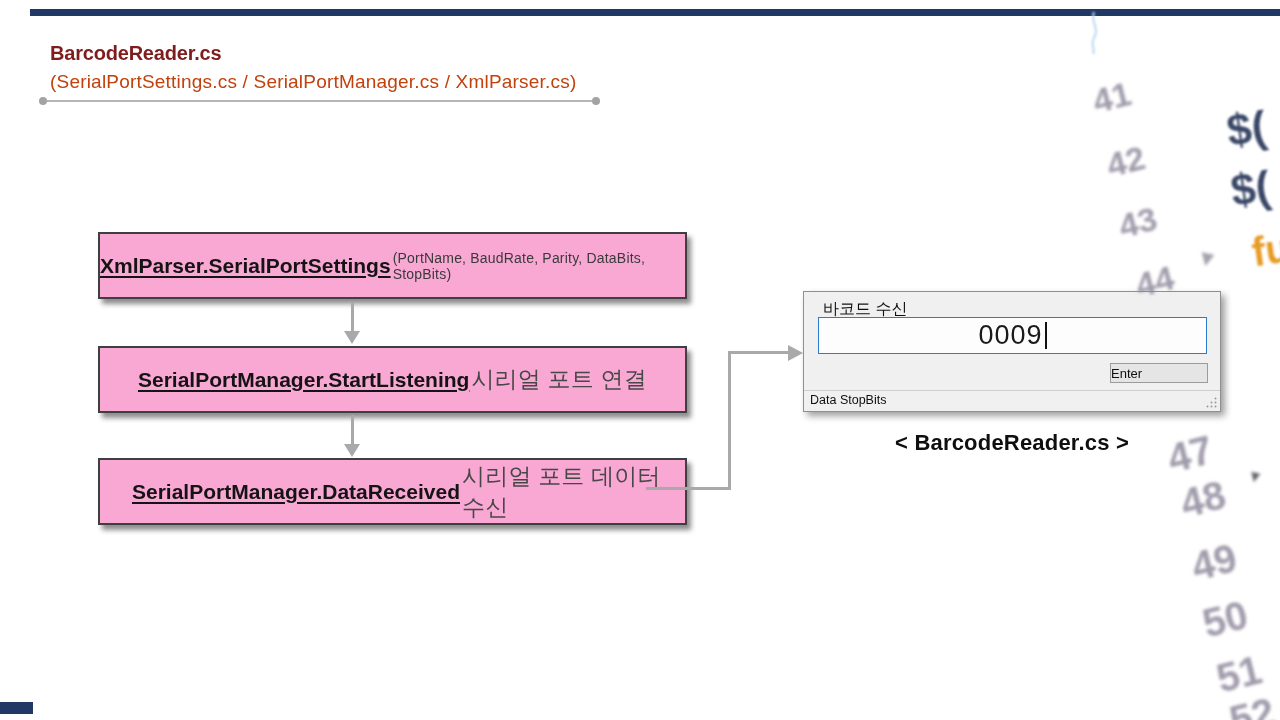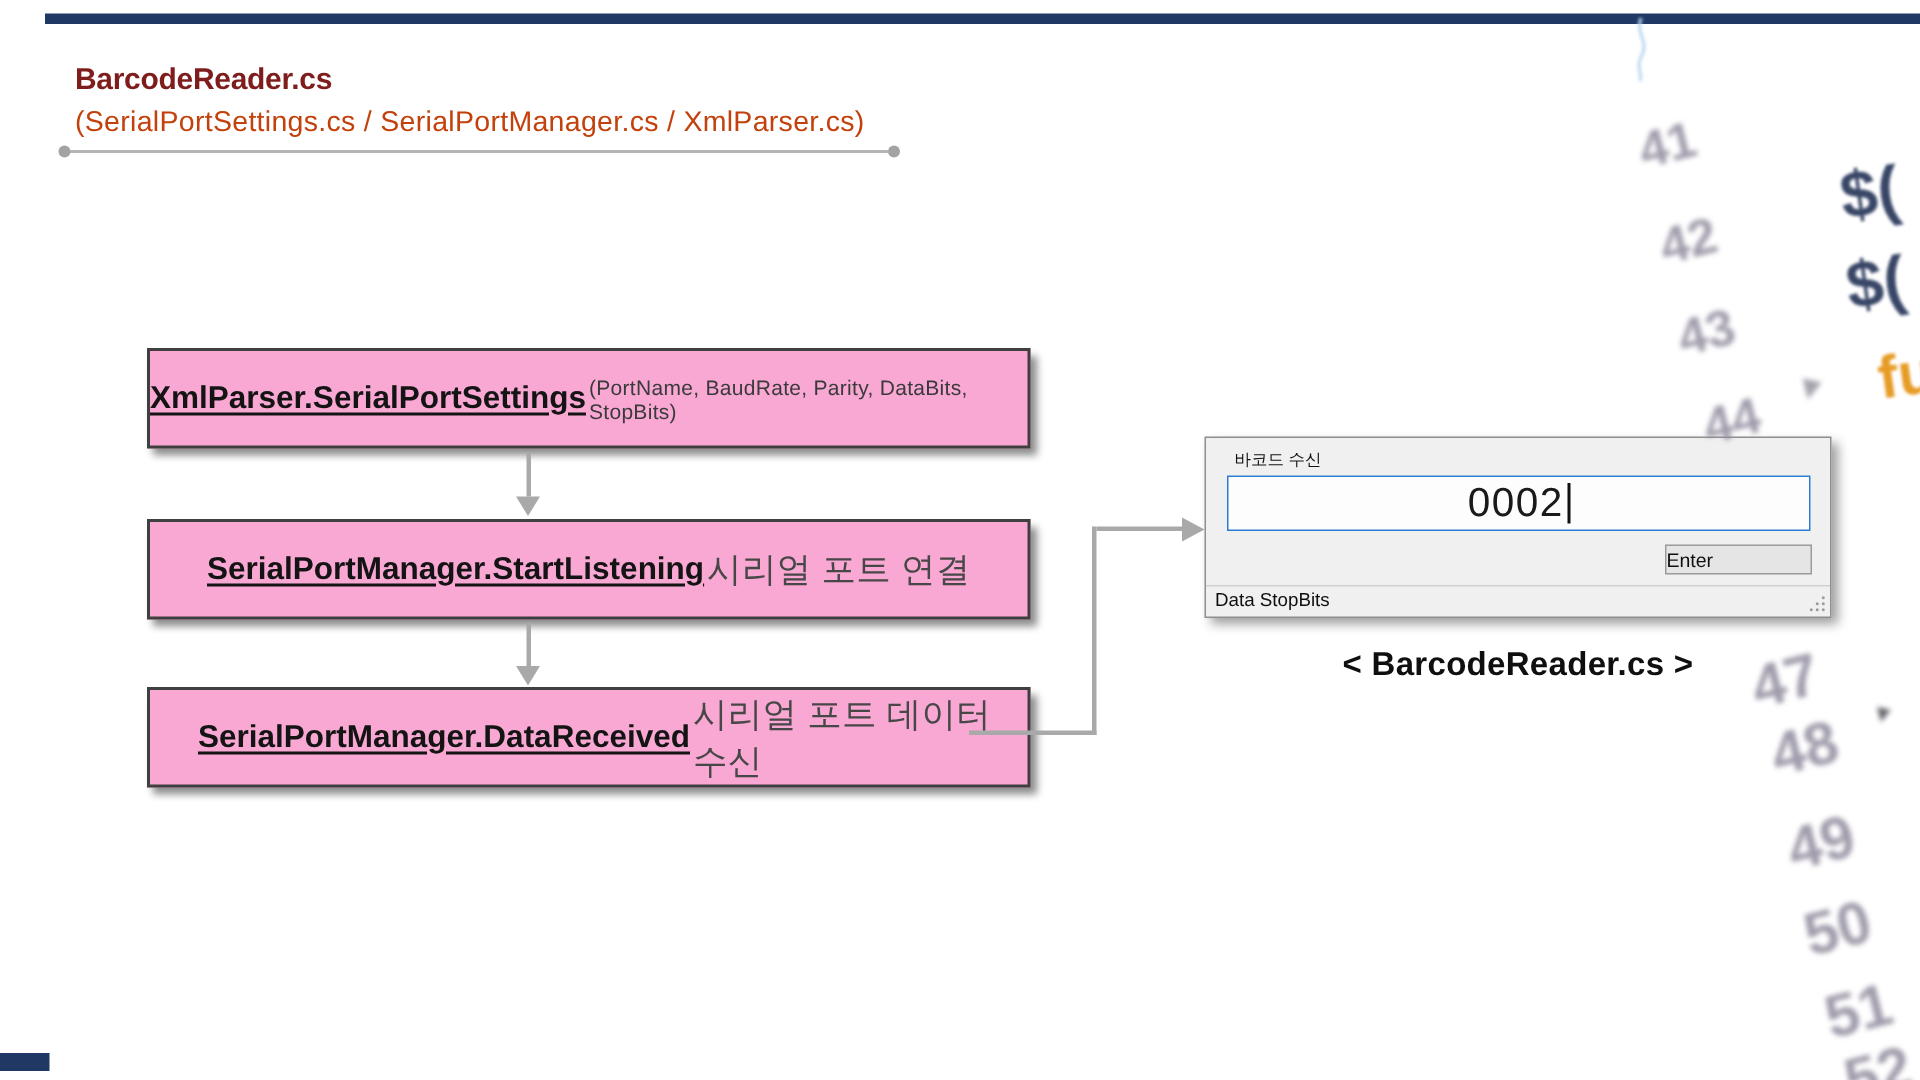--- a/index.html
+++ b/index.html
@@ -41,21 +41,21 @@
   #conn-h1{left:646px;top:487px;width:85px;height:3px;}
   #conn-v{left:728px;top:351px;width:3px;height:139px;}
   #conn-h2{left:731px;top:351px;width:57px;height:3px;}
   #conn-head{position:absolute;left:788px;top:345px;width:0;height:0;border-top:8px solid transparent;border-bottom:8px solid transparent;border-left:15px solid #a9a9a9;}
 
   
   .winform{
     position:absolute;left:803px;top:291px;width:418px;height:121px;box-sizing:border-box;
     background:#f0f0f0;border:1px solid #8f8f8f;box-shadow:4px 4px 7px rgba(0,0,0,0.38);
   }
-  .winform .lbl{position:absolute;left:19px;top:7px;font-size:11px;color:#0f0f0f;}
+  .winform .lbl{position:absolute;left:19px;top:7px;font-size:16px;color:#0f0f0f;}
   .winform .tbox{
     position:absolute;left:14px;top:25px;width:389px;height:37px;box-sizing:border-box;
     background:#fdfdfd;border:1px solid #2b7cd0;
     display:flex;align-items:center;justify-content:center;
     font-size:27px;color:#1a1a1a;letter-spacing:1px;
   }
   .caret{display:inline-block;width:2px;height:27px;background:#111;margin-left:2px;}
   .winform .enter-btn{
     position:absolute;left:306px;top:71px;width:98px;height:20px;box-sizing:border-box;
     background:#e5e5e5;border:1px solid #9b9b9b;font-family:"Liberation Sans",sans-serif;
@@ -115,21 +115,21 @@
   <div class="varrow-head" id="arr2-head"></div>
 
   <div class="conn" id="conn-h1"></div>
   <div class="conn" id="conn-v"></div>
   <div class="conn" id="conn-h2"></div>
   <div id="conn-head"></div>
 
   <div class="winform">
     <div class="lbl">바코드 수신</div>
     <div class="tbox">
-      <span>0002</span>
+      <span>0009</span>
         <span class="caret"></span>
     </div>
     <button class="enter-btn">Enter</button>
     <div class="statusline"></div>
     <div class="statustext">Data StopBits</div>
     <svg class="grip" viewBox="0 0 13 13">
       <circle cx="10.5" cy="2.5" r="1" fill="#9a9a9a"></circle>
       <circle cx="6.5" cy="6.5" r="1" fill="#9a9a9a"></circle>
       <circle cx="10.5" cy="6.5" r="1" fill="#9a9a9a"></circle>
       <circle cx="2.5" cy="10.5" r="1" fill="#9a9a9a"></circle>

